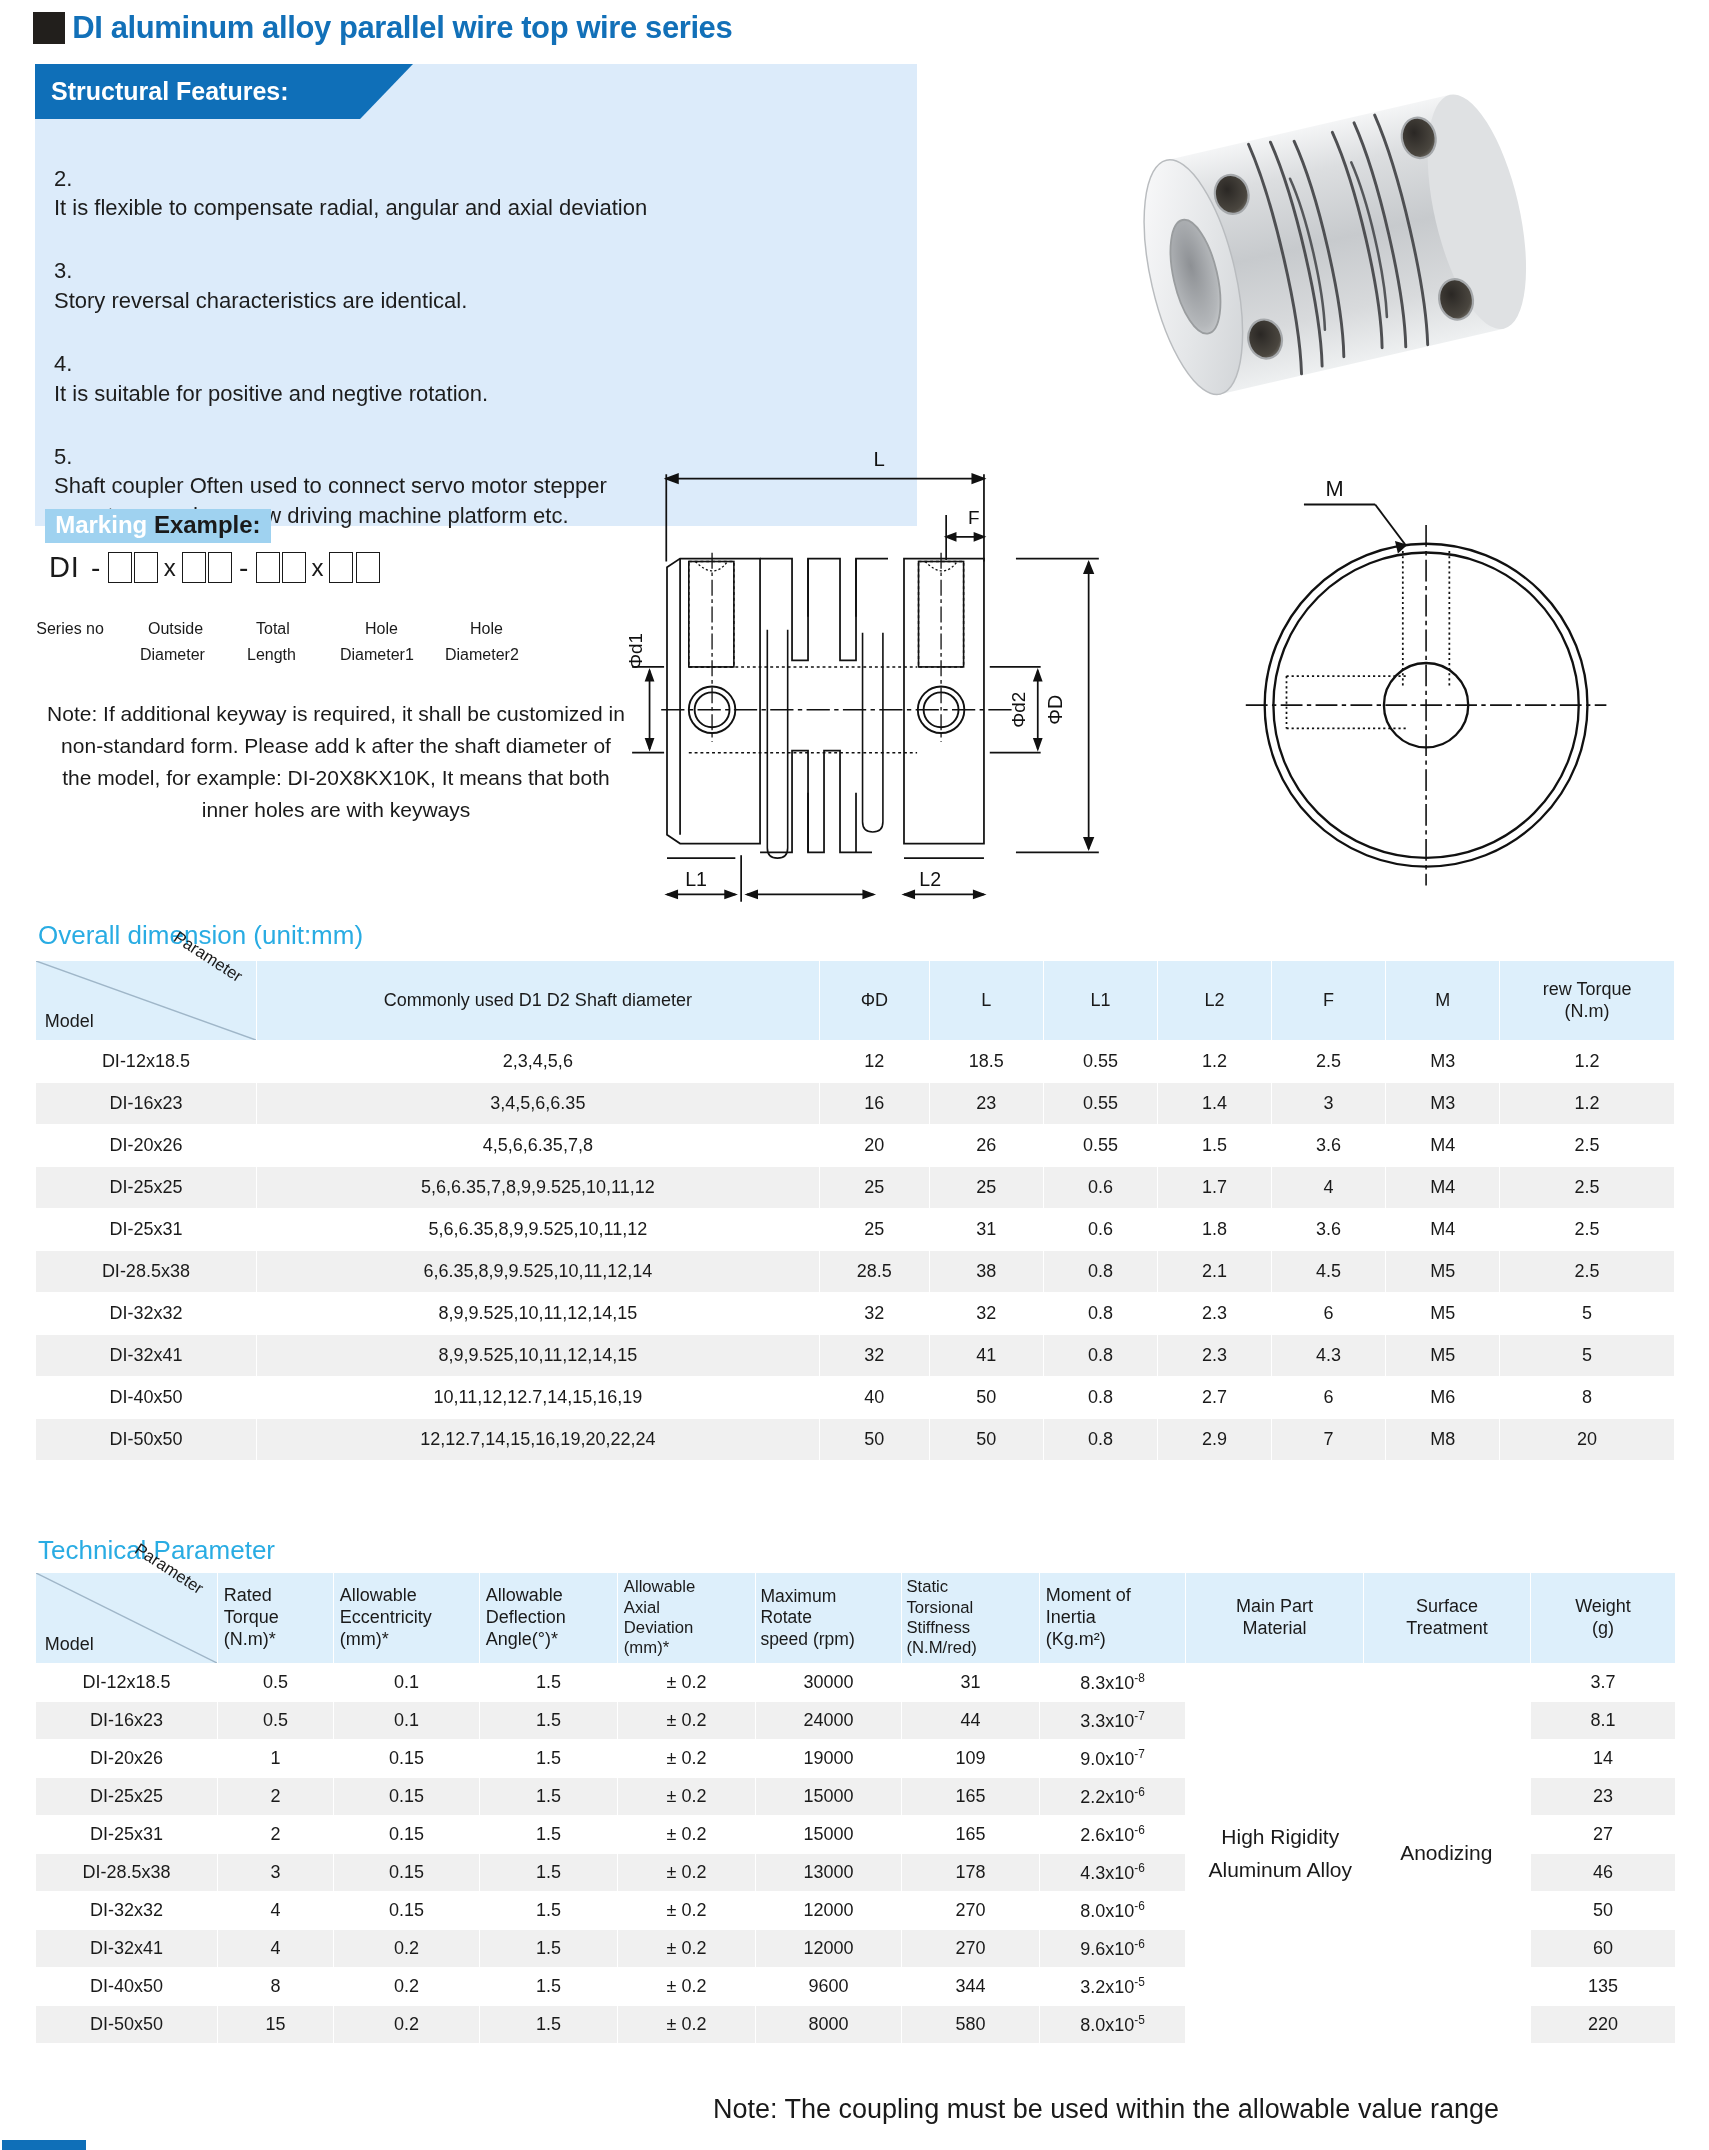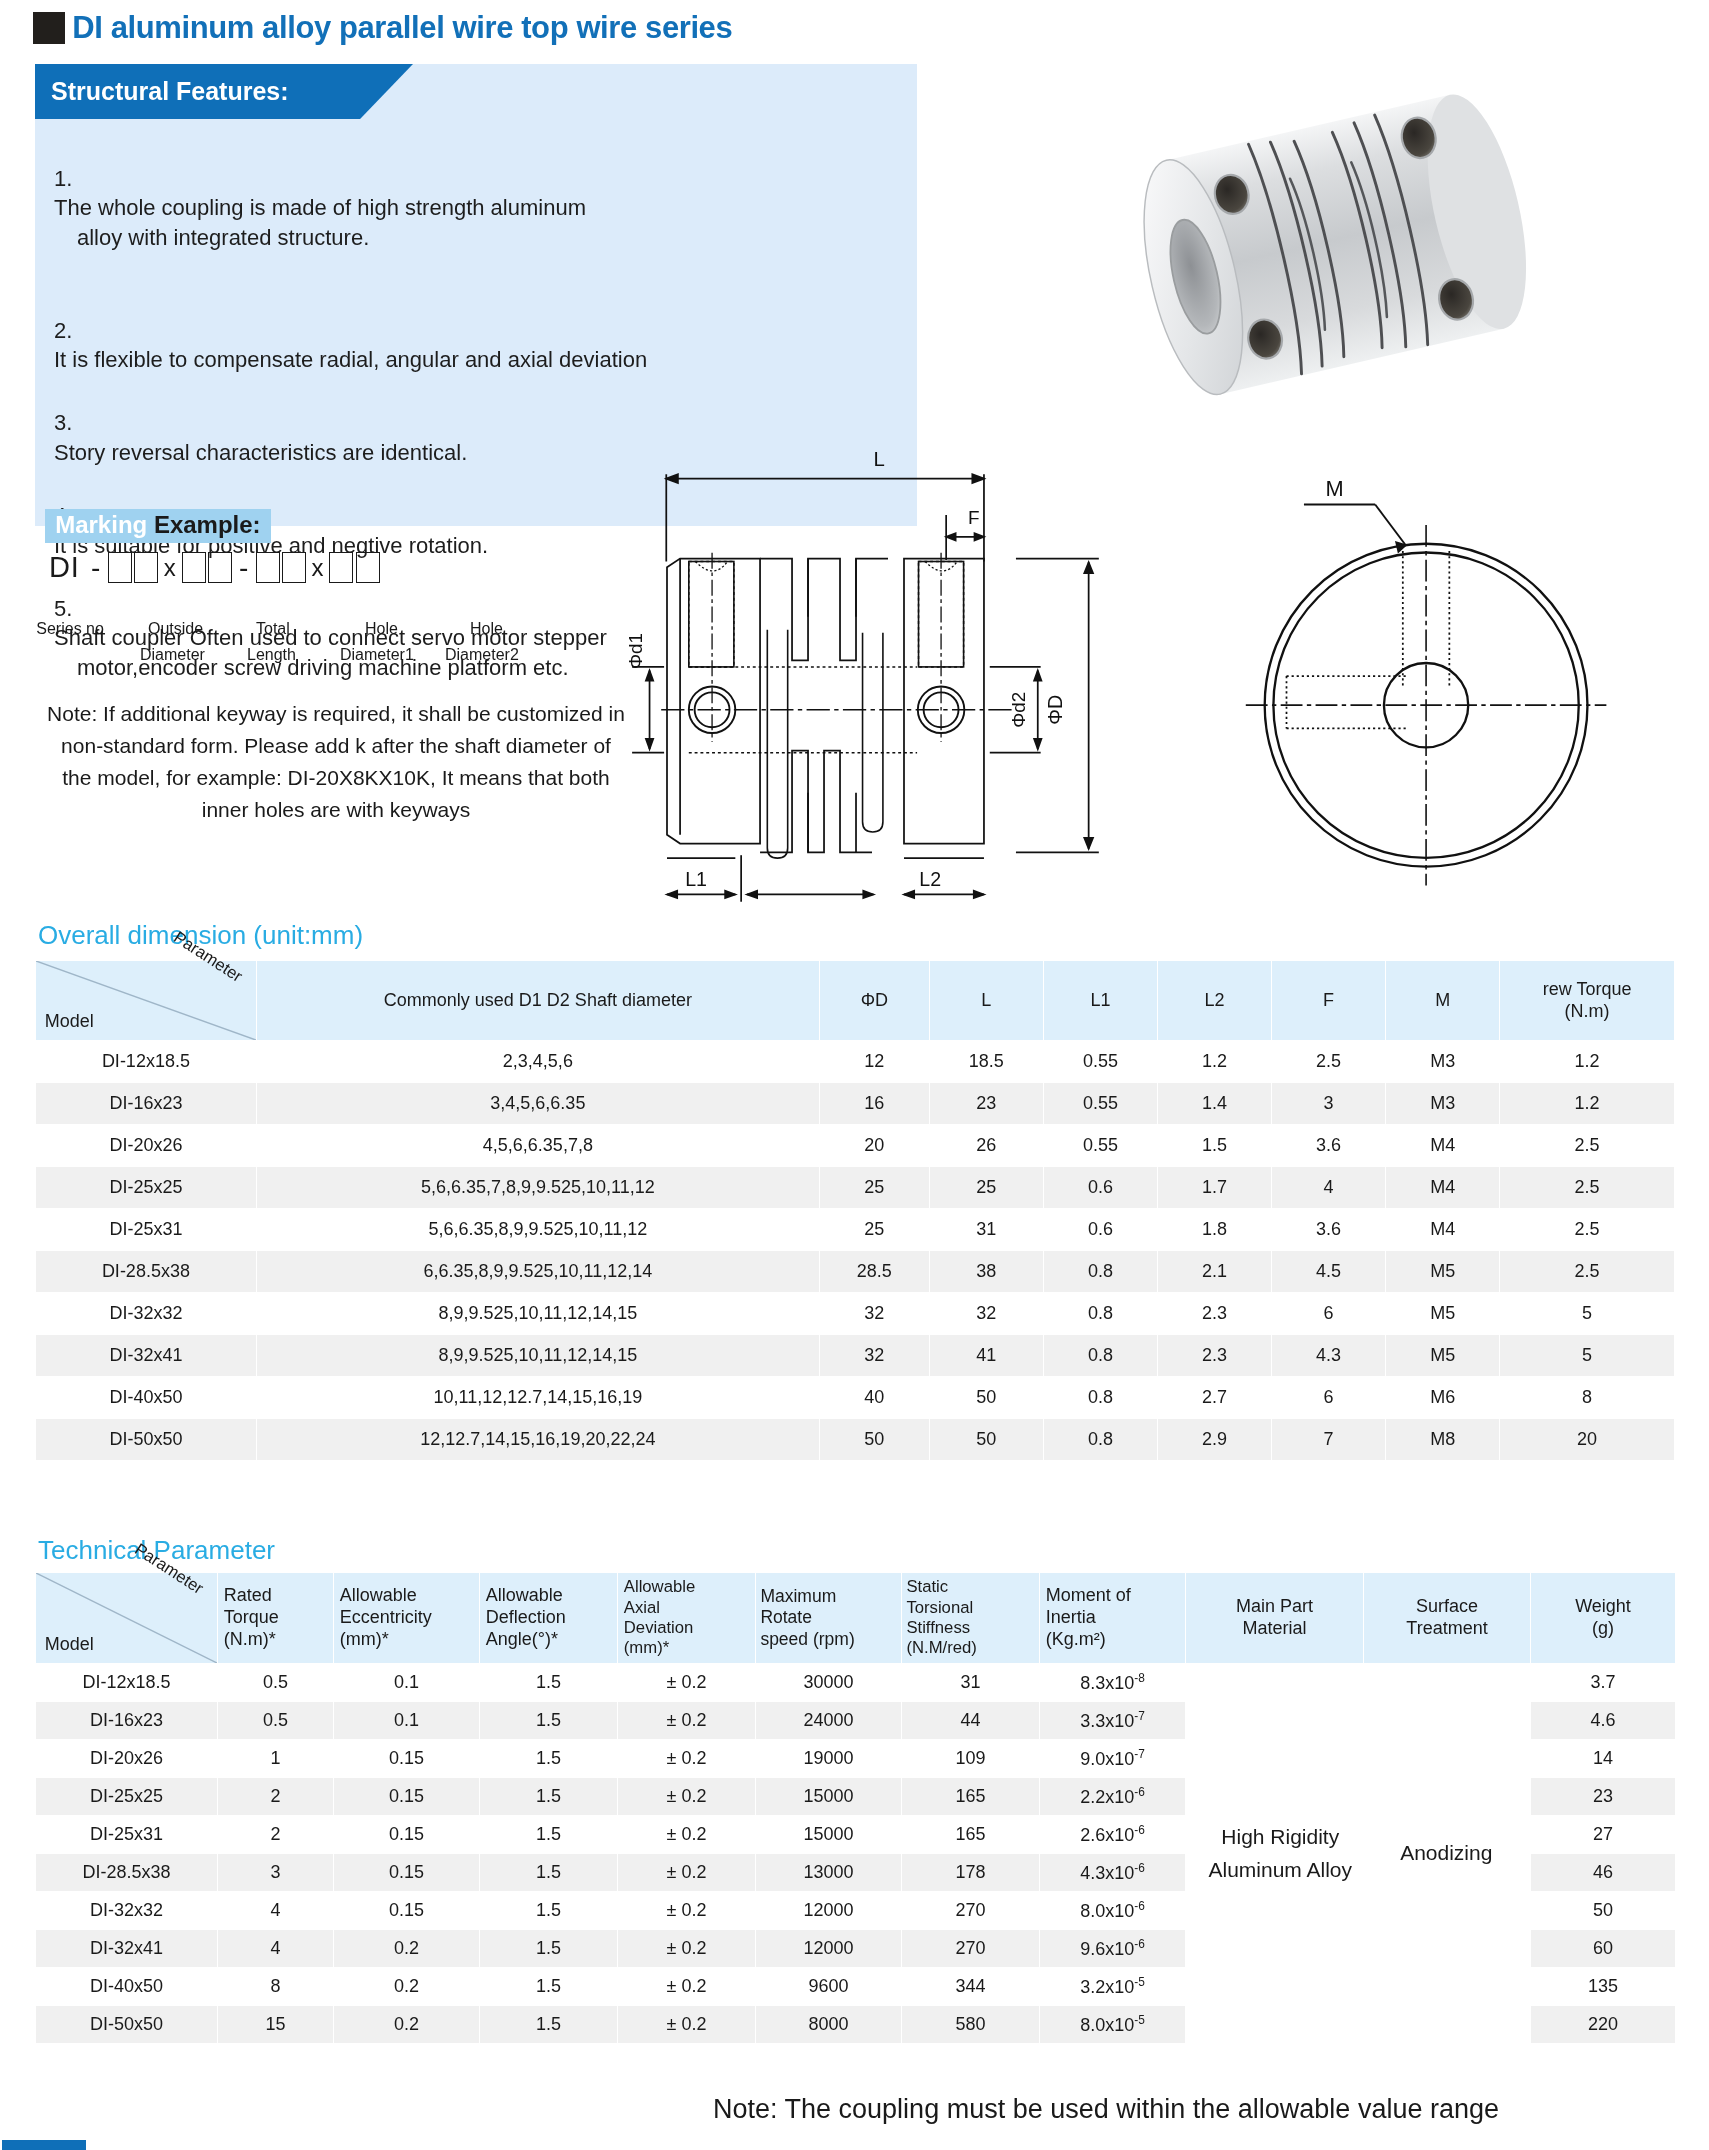--- a/index.html
+++ b/index.html
@@ -167,25 +167,20 @@
 <div class="title-row">
   <span class="title-square"></span>
   <span class="title-text">DI aluminum alloy parallel wire top wire series</span>
 </div>
 
 <div class="features-panel">
   <div class="features-ribbon">
     <span>Structural Features:</span>
   </div>
   <div class="features-list">
-    <div class="feat-item">
-      <span>1.</span>
-      <span>The whole coupling is made of high strength aluminum</span>
-      <span class="cont">alloy with integrated structure.</span>
-    </div>
     <div class="feat-item">
       <span>2.</span>
       <span>It is flexible to  compensate radial, angular and axial deviation</span>
     </div>
     <div class="feat-item">
       <span>3.</span>
       <span>Story reversal characteristics are identical.</span>
     </div>
     <div class="feat-item">
       <span>4.</span>
@@ -634,21 +629,21 @@
       </tr>
       <tr>
         <td>DI-16x23</td>
         <td>0.5</td>
         <td>0.1</td>
         <td>1.5</td>
         <td>± 0.2</td>
         <td>24000</td>
         <td>44</td>
         <td>3.3x10<sup>-7</sup></td>
-        <td>4.6</td>
+        <td>8.1</td>
       </tr>
       <tr>
         <td>DI-20x26</td>
         <td>1</td>
         <td>0.15</td>
         <td>1.5</td>
         <td>± 0.2</td>
         <td>19000</td>
         <td>109</td>
         <td>9.0x10<sup>-7</sup></td>

